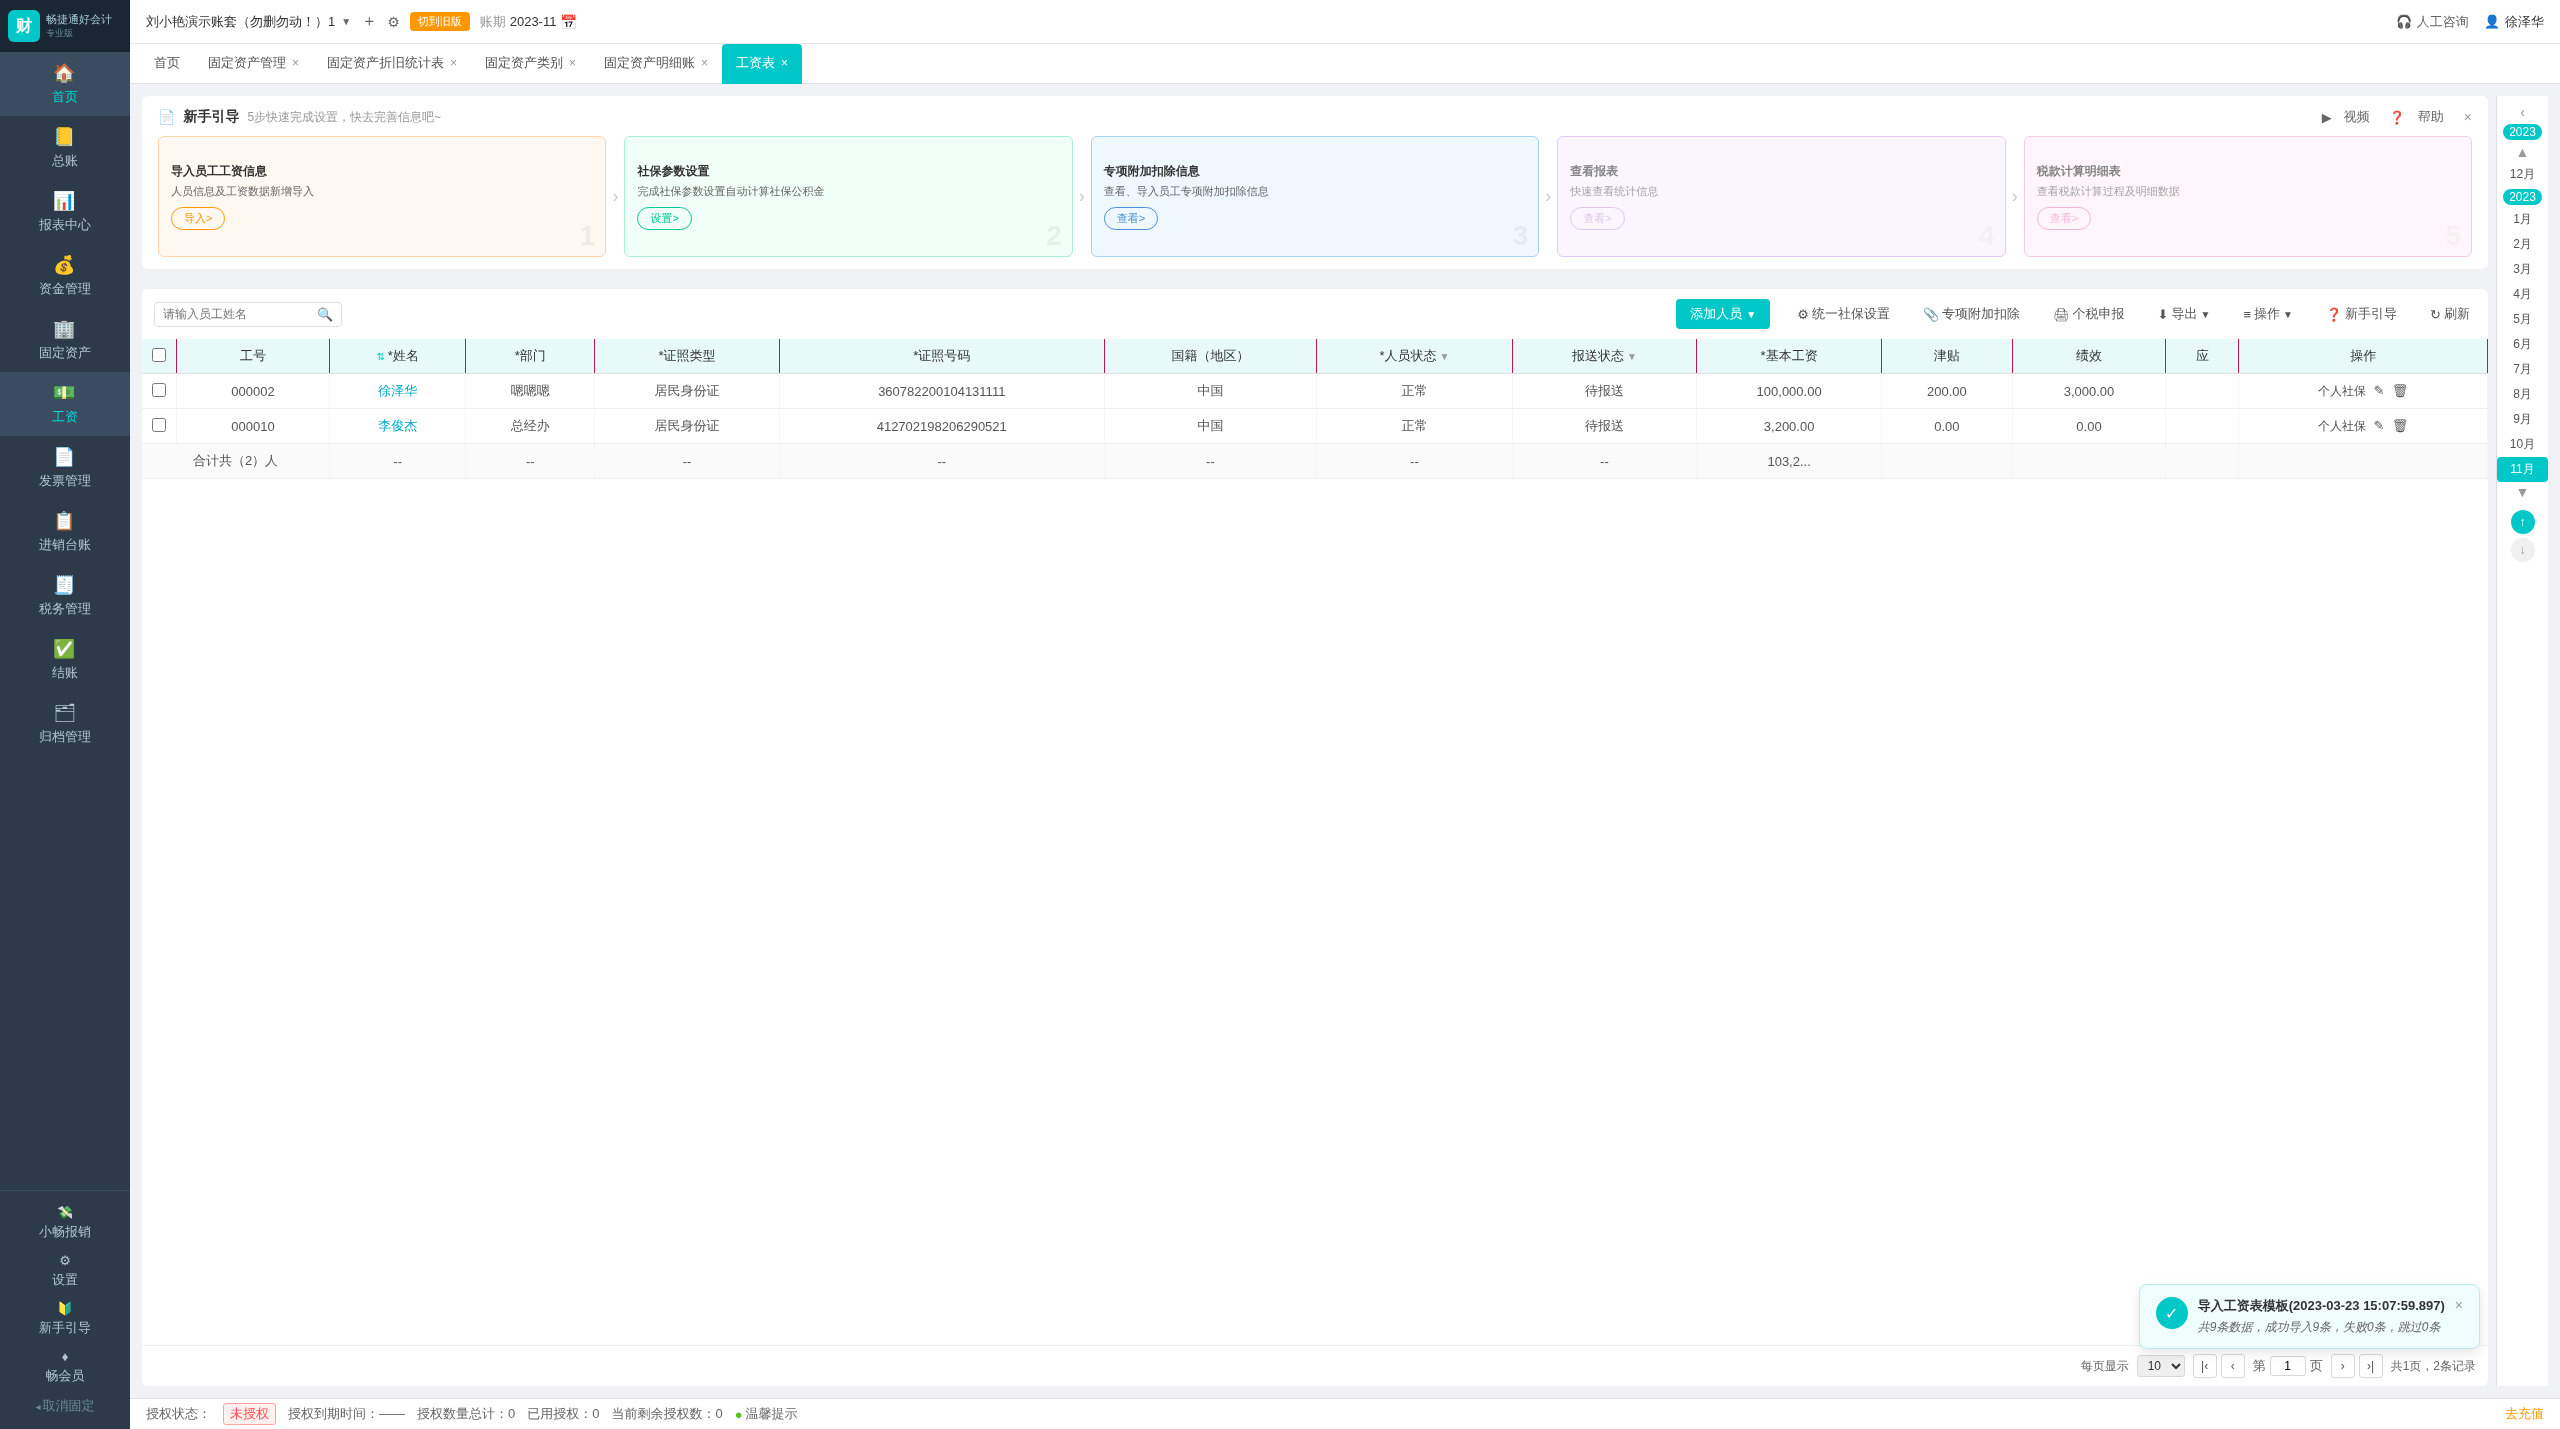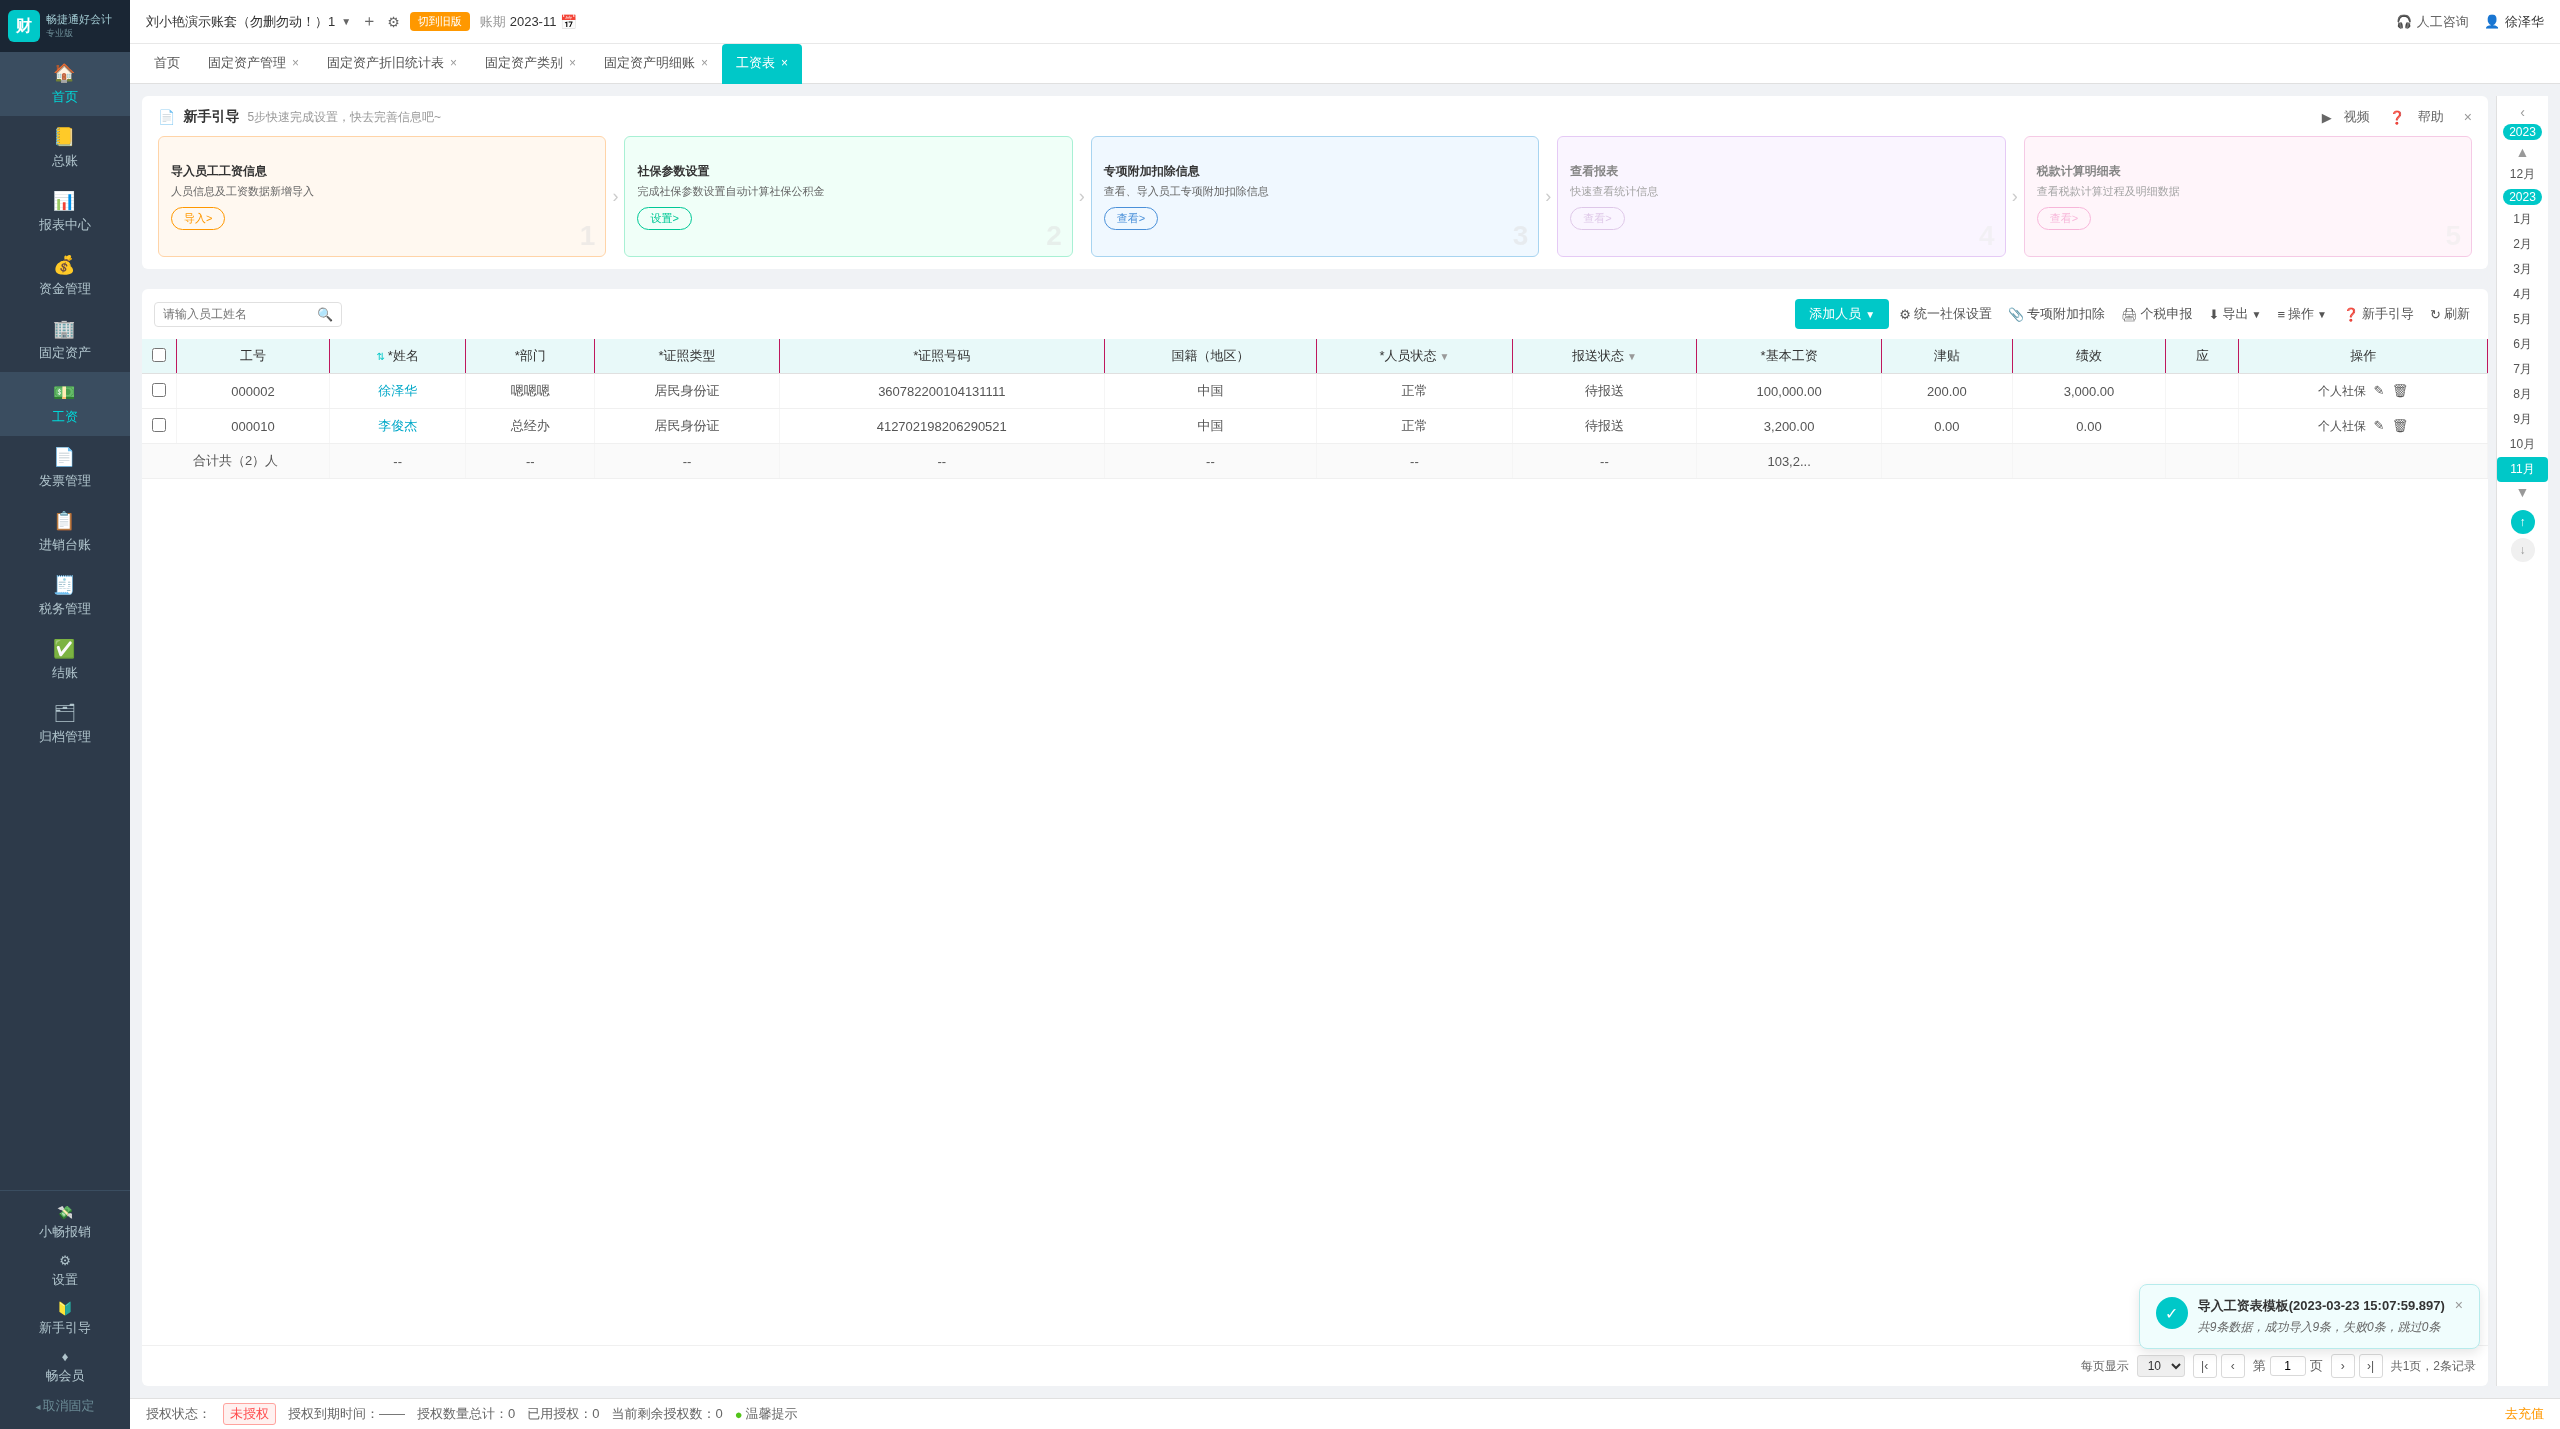--- a/index.html
+++ b/index.html
@@ -69,21 +69,21 @@
     .wizard-step-4 .wizard-step-btn { border-color: #9b59b6; color: #9b59b6; opacity: 0.5; }
     .wizard-step-5 .wizard-step-btn { border-color: #e91e8c; color: #e91e8c; opacity: 0.5; }
     .wizard-arrow { color: #ccc; font-size: 18px; padding: 0 2px; }
 
     
     .table-area { background: #fff; border-radius: 6px; flex: 1; display: flex; flex-direction: column; overflow: hidden; }
     .table-toolbar { padding: 10px 12px; display: flex; align-items: center; gap: 8px; }
     .search-input { display: flex; align-items: center; border: 1px solid #e0e0e0; border-radius: 4px; padding: 4px 8px; gap: 4px; background: #fff; }
     .search-input input { border: none; outline: none; font-size: 12px; color: #333; width: 150px; }
     .search-icon { color: #999; font-size: 13px; }
-    .toolbar-right { margin-left: auto; display: flex; align-items: center; gap: 4px; }
+    .toolbar-right { margin-left: auto; display: flex; align-items: center; gap: 21px; }
     .btn-add { background: #00c8c8; color: #fff; padding: 6px 14px; border-radius: 4px; cursor: pointer; font-size: 13px; display: flex; align-items: center; gap: 4px; border: none; }
     .btn-add-arrow { font-size: 10px; }
     .btn-action { color: #555; font-size: 12px; cursor: pointer; display: flex; align-items: center; gap: 3px; padding: 4px 6px; border-radius: 3px; }
     .btn-action-icon { font-size: 13px; }
 
     
     .data-table { width: 100%; border-collapse: collapse; font-size: 12px; }
     .data-table thead tr { background: #e8f9f9; }
     .data-table th { padding: 8px 10px; text-align: center; font-weight: normal; color: #333; border-bottom: 1px solid #e0e0e0; border-right: 1px solid #be185d; white-space: nowrap; }
     .data-table td { padding: 8px 10px; text-align: center; color: #555; border-bottom: 1px solid #f0f0f0; border-right: 1px solid #f5f5f5; }

